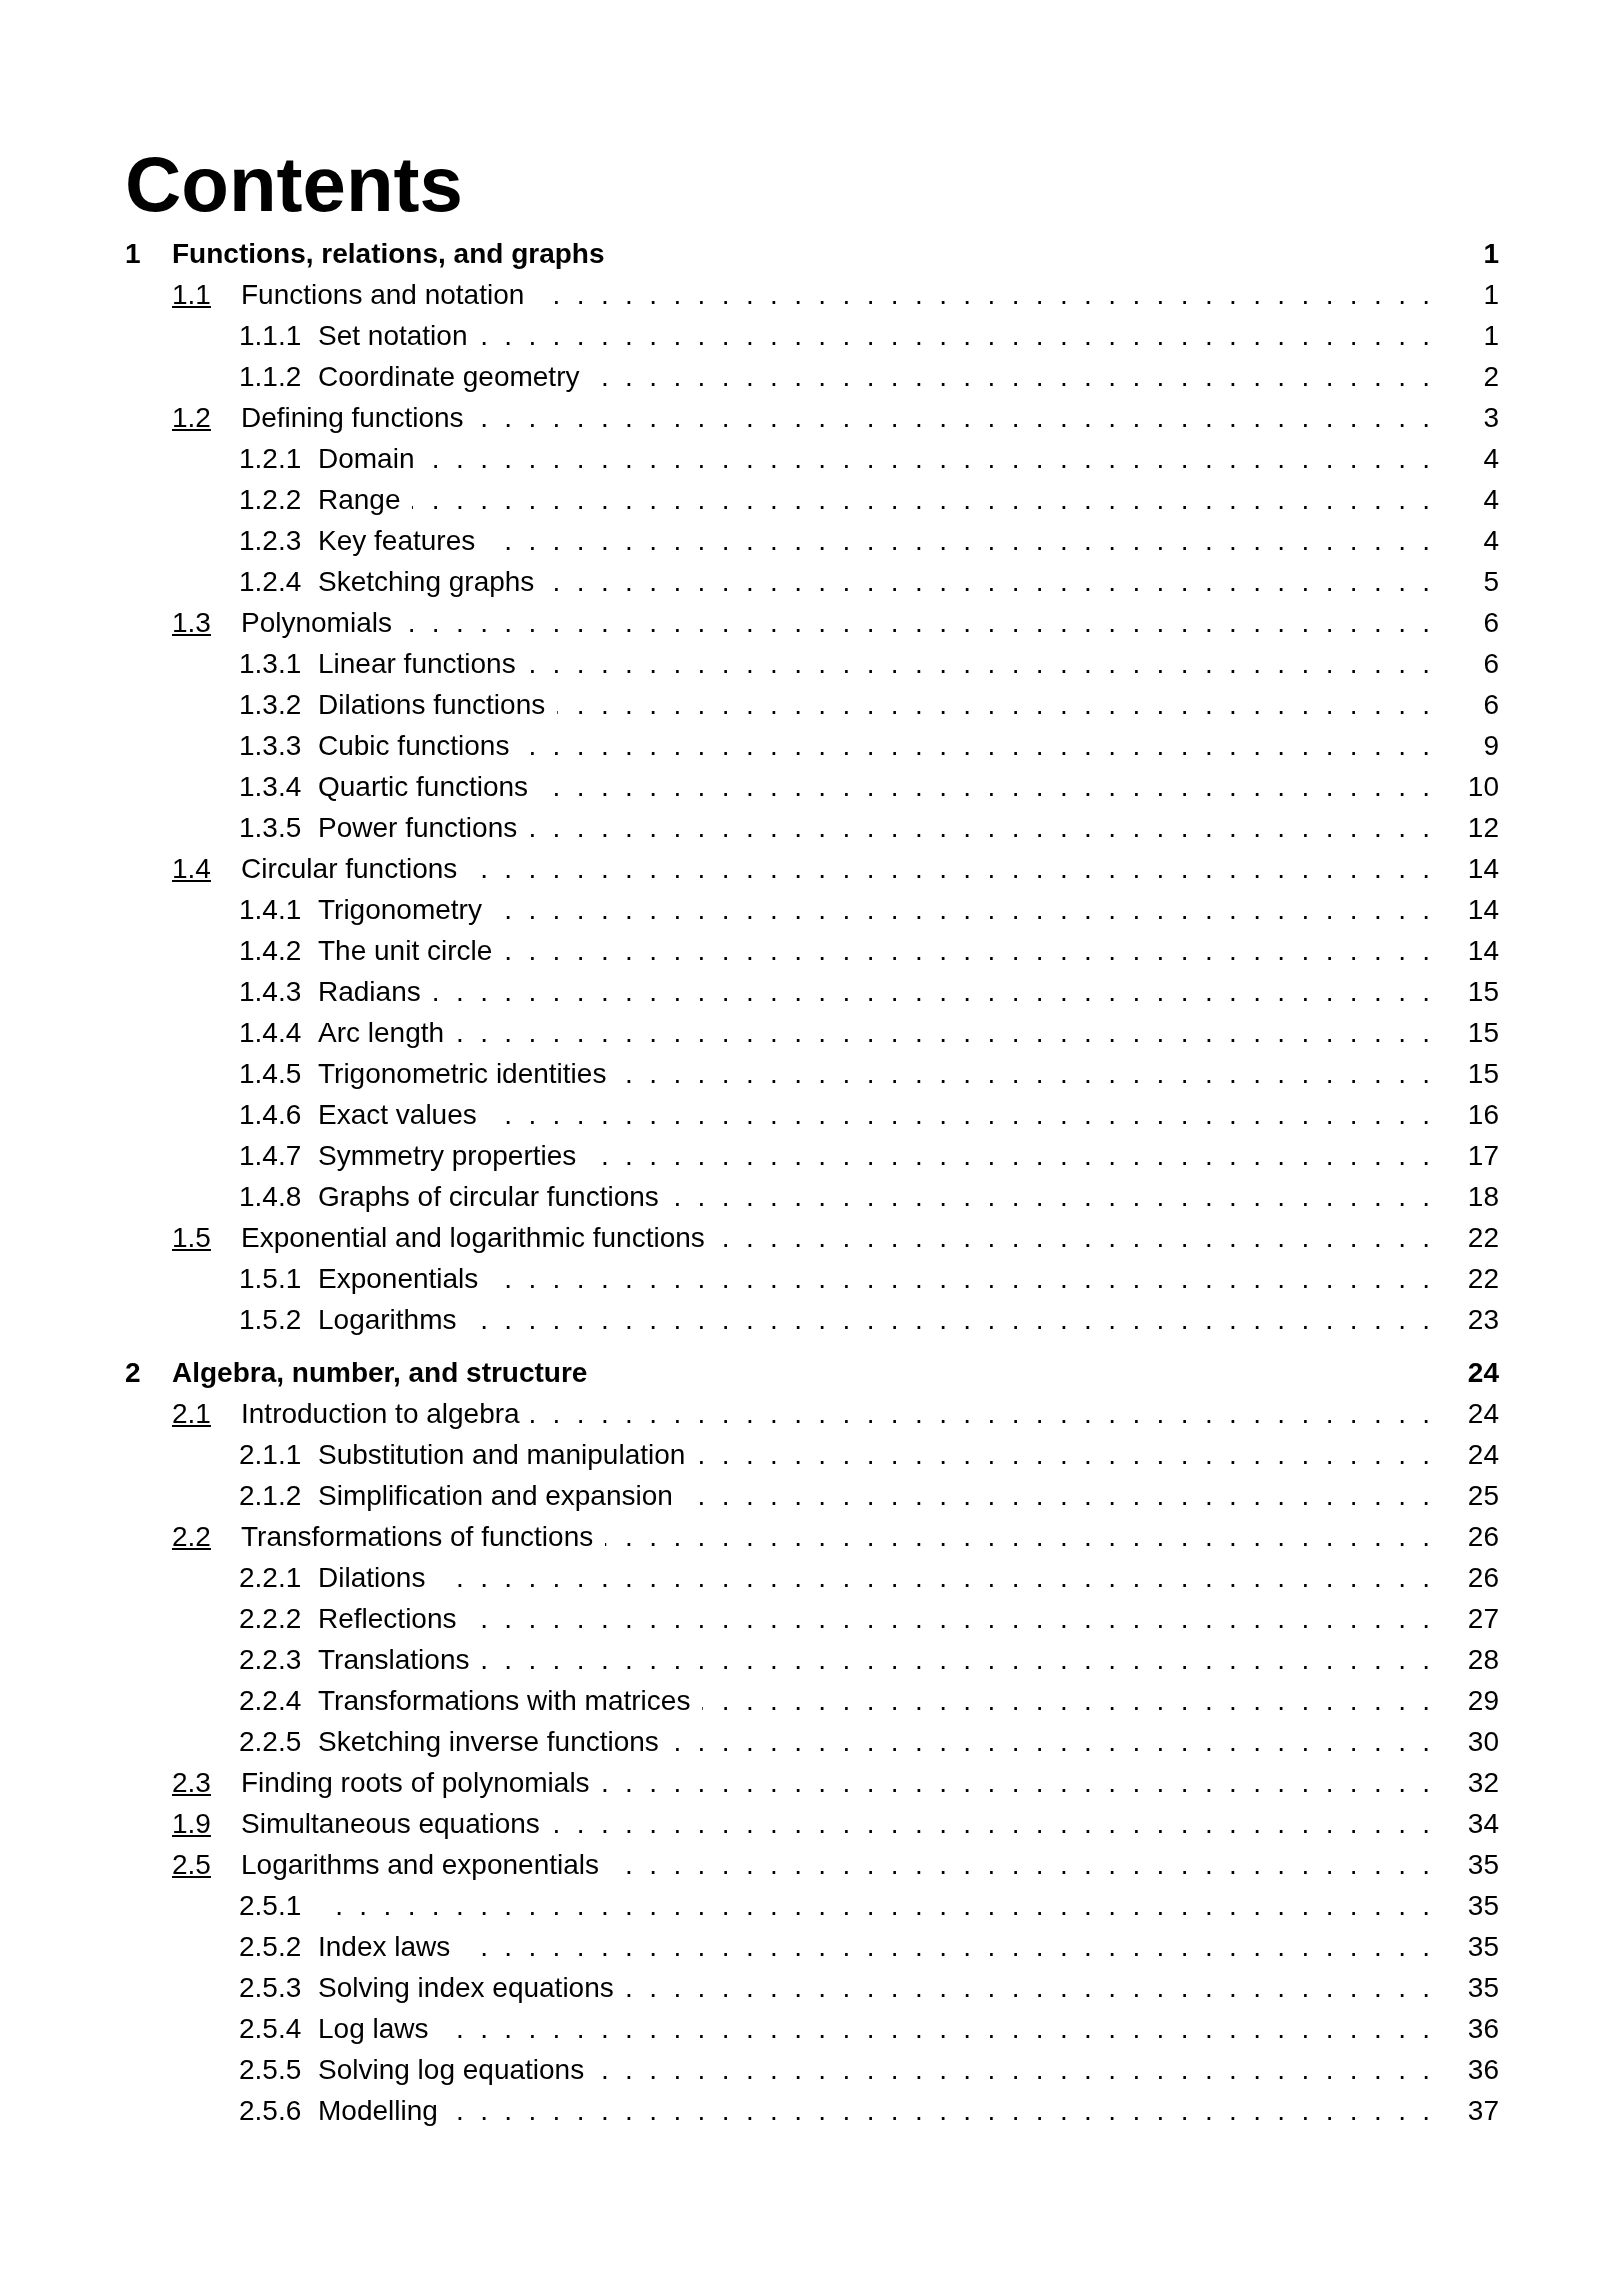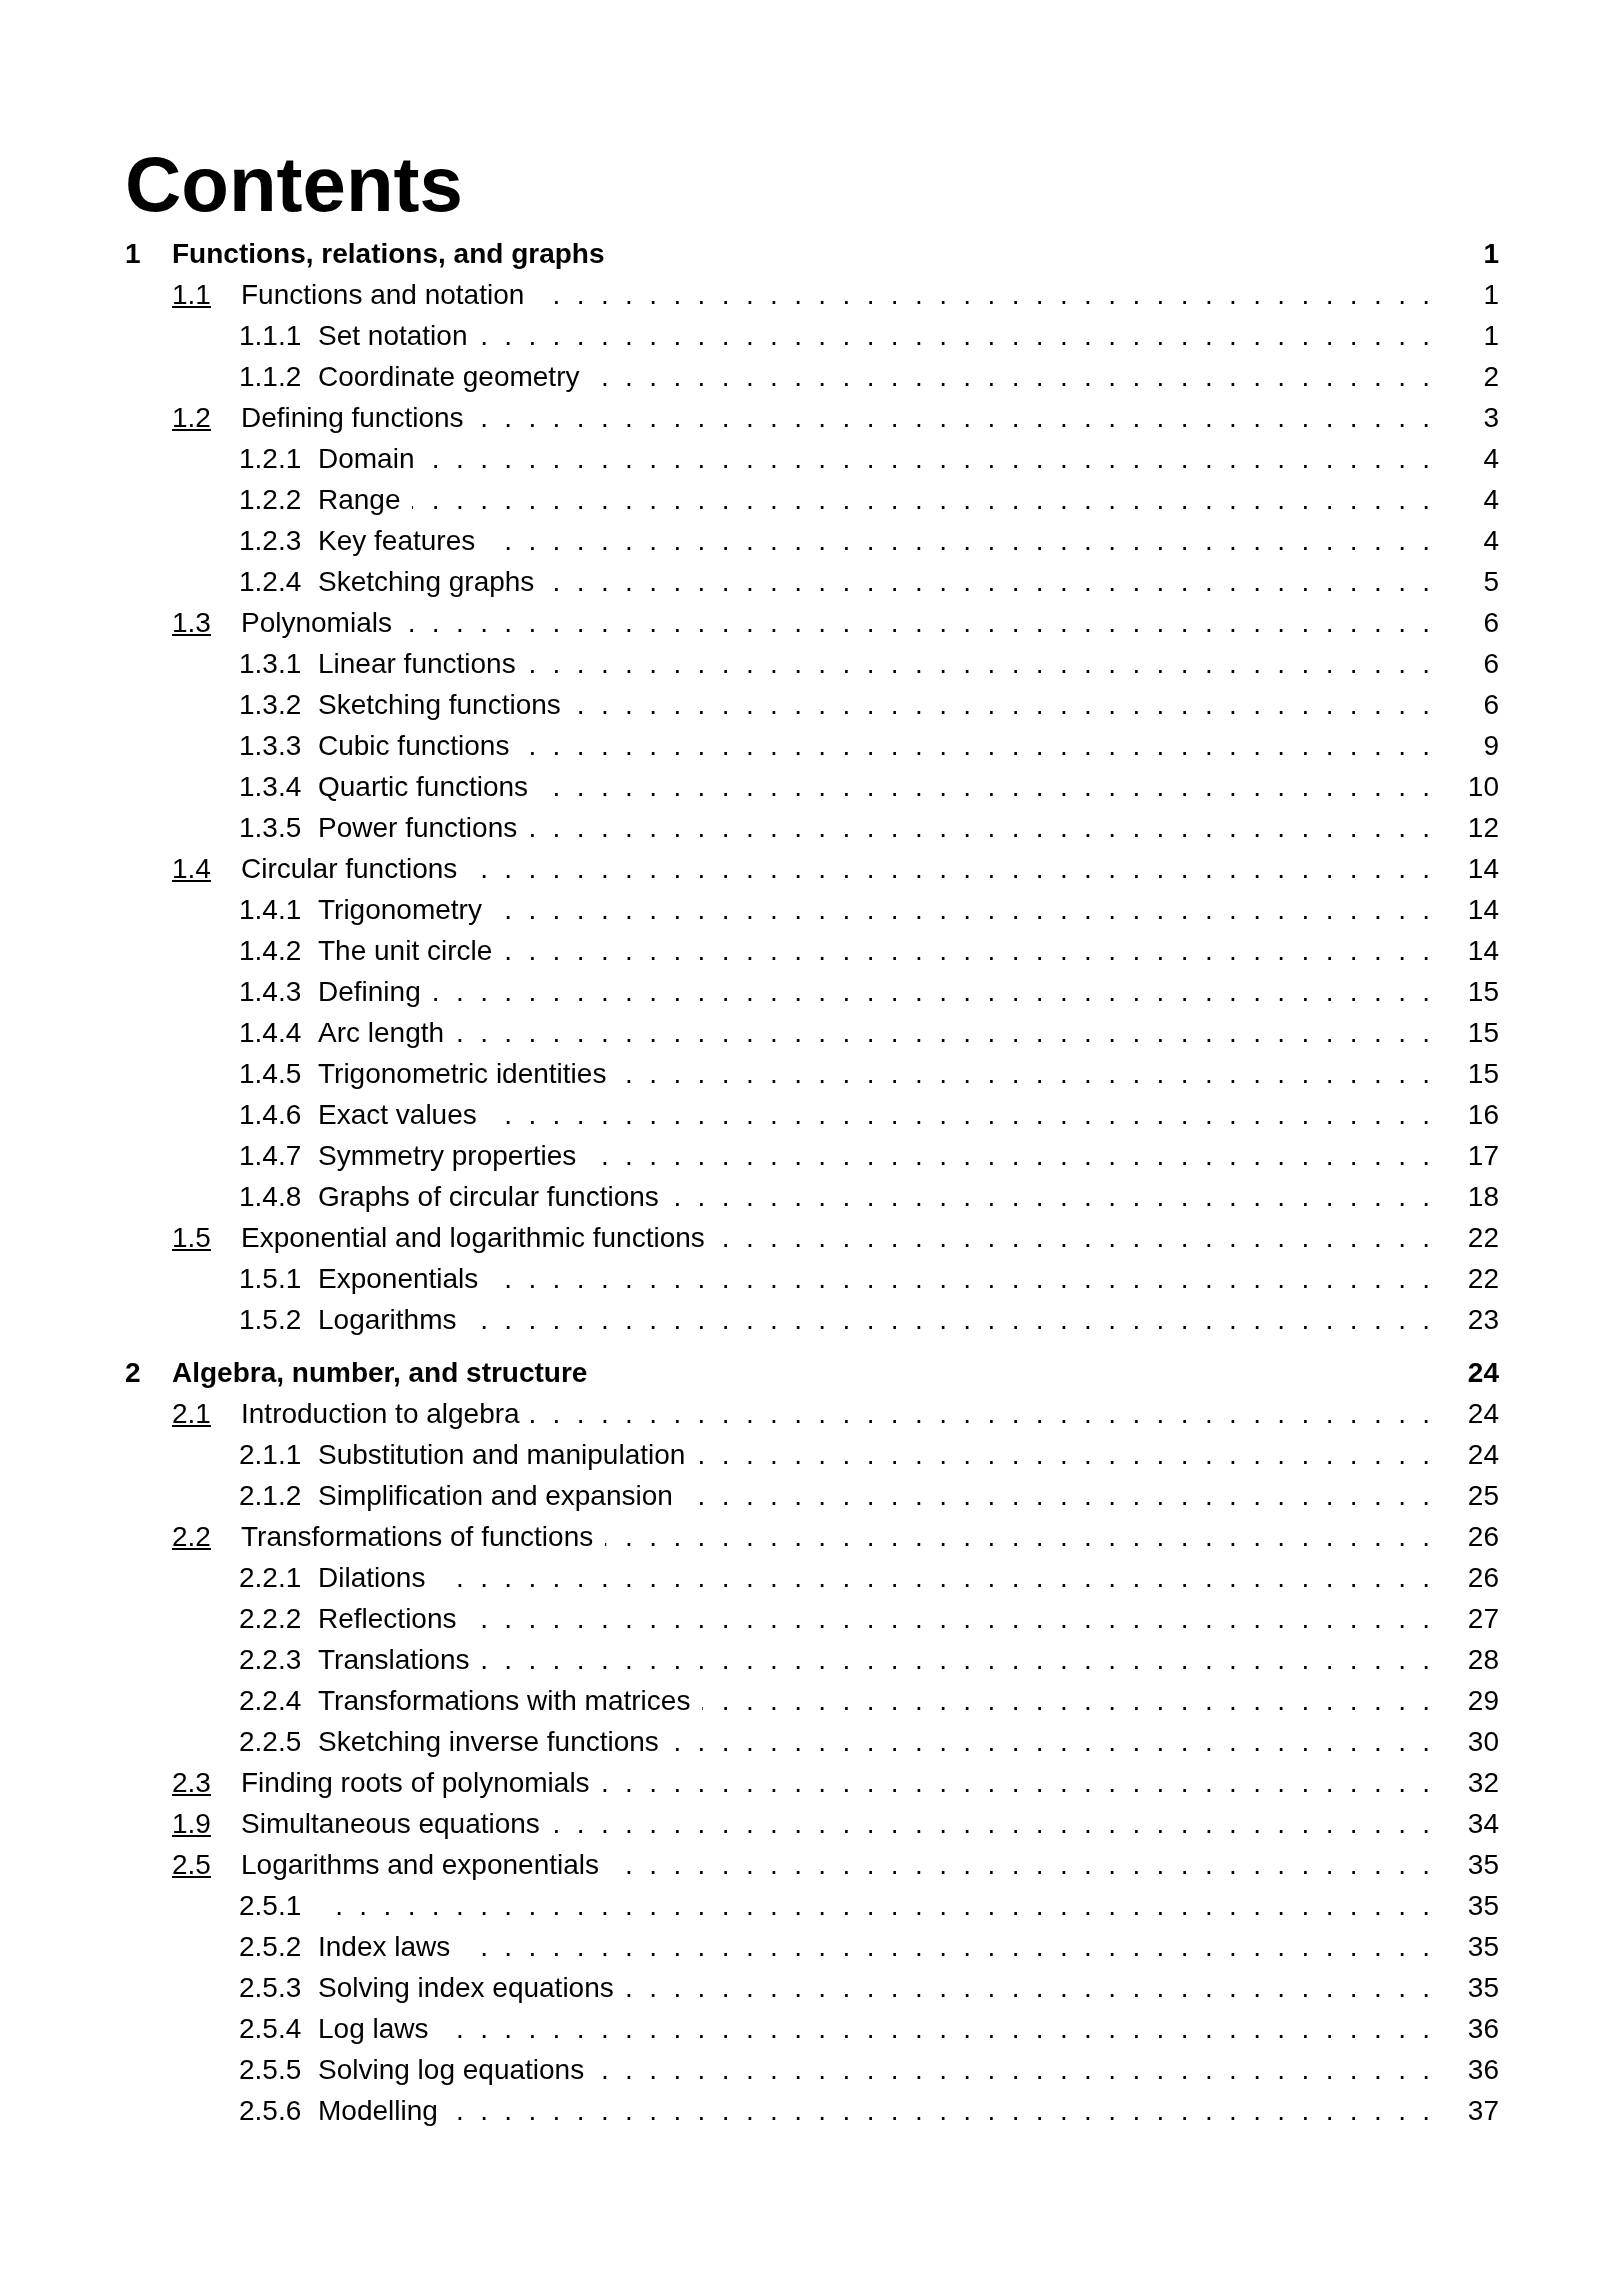--- a/index.html
+++ b/index.html
@@ -114,21 +114,21 @@
           <span class="pagenum">6</span>
         </div>
         <div class="toc-row subsection">
           <span class="num">1.3.1</span>
           <span class="entry-title">Linear functions</span>
           <span class="dots">. . . . . . . . . . . . . . . . . . . . . . . . . . . . . . . . . . . . . . . . . . . . . . . . . . . . . . . . . . . . . . . . . . . . . . . . . . . . . . . .</span>
           <span class="pagenum">6</span>
         </div>
         <div class="toc-row subsection">
           <span class="num">1.3.2</span>
-          <span class="entry-title">Sketching functions</span>
+          <span class="entry-title">Dilations functions</span>
           <span class="dots">. . . . . . . . . . . . . . . . . . . . . . . . . . . . . . . . . . . . . . . . . . . . . . . . . . . . . . . . . . . . . . . . . . . . . . . . . . . . . . . .</span>
           <span class="pagenum">6</span>
         </div>
         <div class="toc-row subsection">
           <span class="num">1.3.3</span>
           <span class="entry-title">Cubic functions</span>
           <span class="dots">. . . . . . . . . . . . . . . . . . . . . . . . . . . . . . . . . . . . . . . . . . . . . . . . . . . . . . . . . . . . . . . . . . . . . . . . . . . . . . . .</span>
           <span class="pagenum">9</span>
         </div>
         <div class="toc-row subsection">
@@ -156,21 +156,21 @@
           <span class="pagenum">14</span>
         </div>
         <div class="toc-row subsection">
           <span class="num">1.4.2</span>
           <span class="entry-title">The unit circle</span>
           <span class="dots">. . . . . . . . . . . . . . . . . . . . . . . . . . . . . . . . . . . . . . . . . . . . . . . . . . . . . . . . . . . . . . . . . . . . . . . . . . . . . . . .</span>
           <span class="pagenum">14</span>
         </div>
         <div class="toc-row subsection">
           <span class="num">1.4.3</span>
-          <span class="entry-title">Defining</span>
+          <span class="entry-title">Radians</span>
           <span class="dots">. . . . . . . . . . . . . . . . . . . . . . . . . . . . . . . . . . . . . . . . . . . . . . . . . . . . . . . . . . . . . . . . . . . . . . . . . . . . . . . .</span>
           <span class="pagenum">15</span>
         </div>
         <div class="toc-row subsection">
           <span class="num">1.4.4</span>
           <span class="entry-title">Arc length</span>
           <span class="dots">. . . . . . . . . . . . . . . . . . . . . . . . . . . . . . . . . . . . . . . . . . . . . . . . . . . . . . . . . . . . . . . . . . . . . . . . . . . . . . . .</span>
           <span class="pagenum">15</span>
         </div>
         <div class="toc-row subsection">

